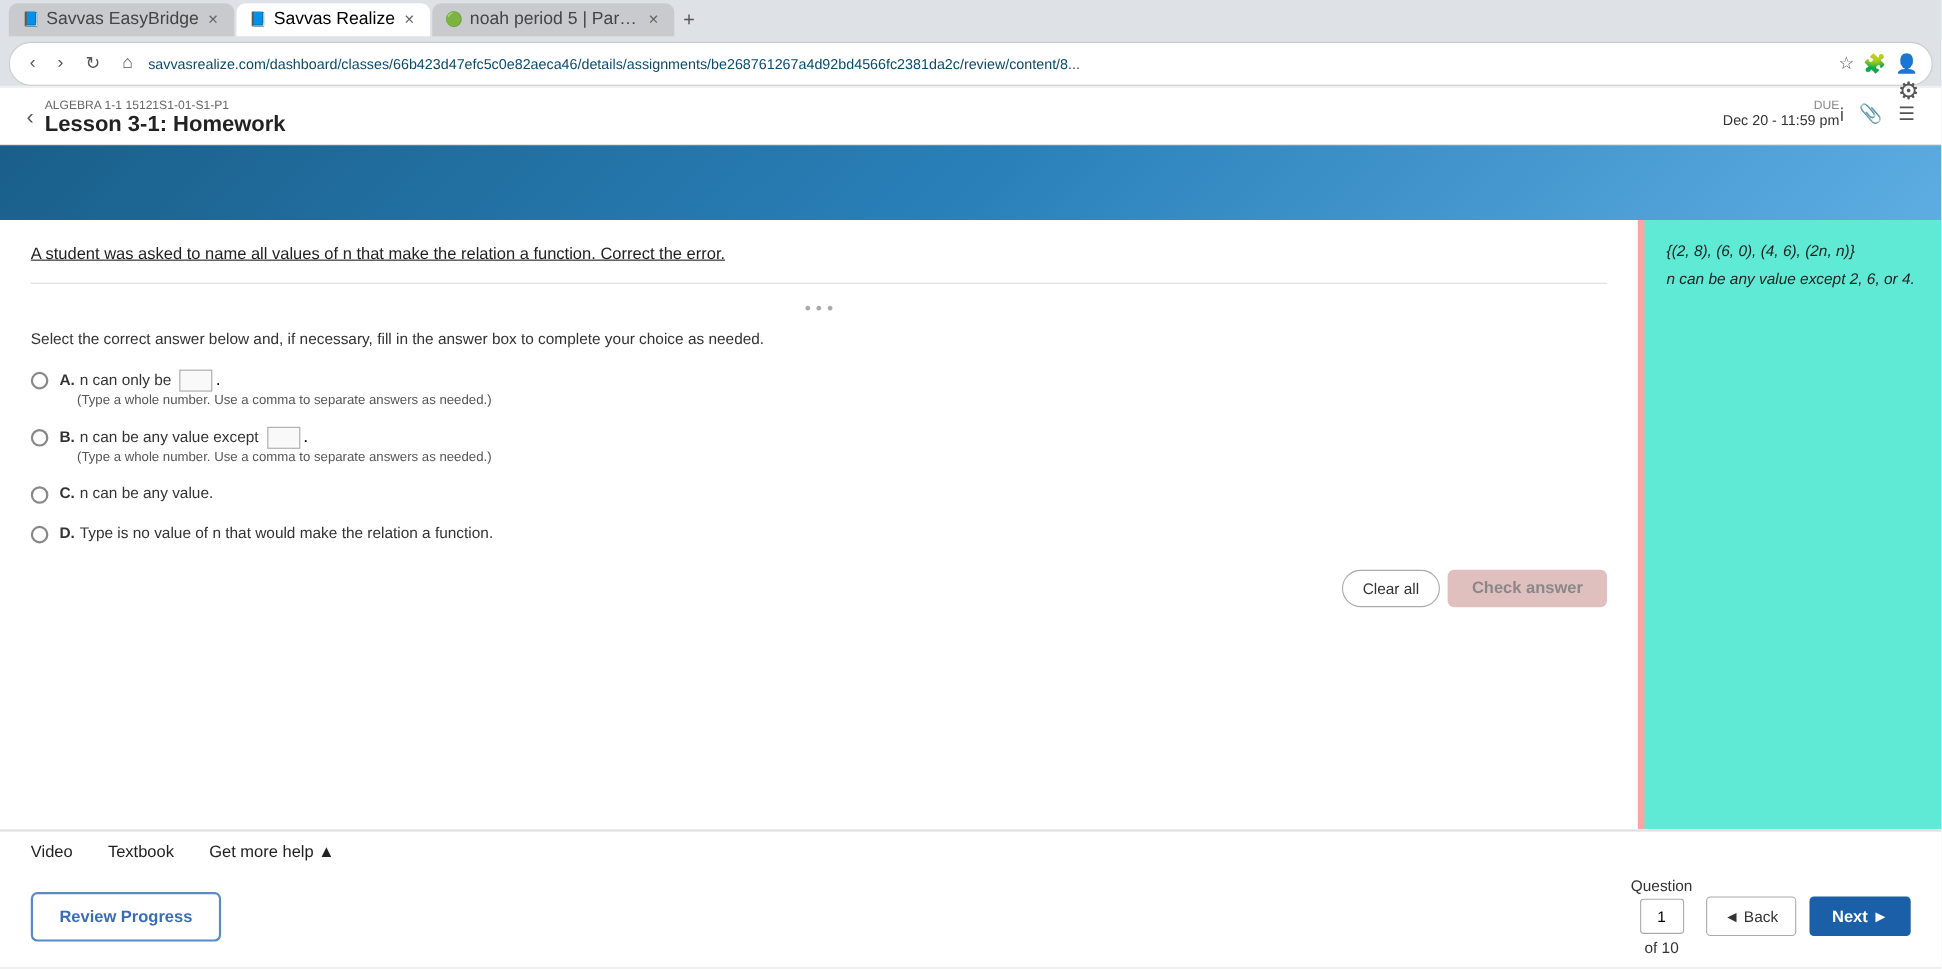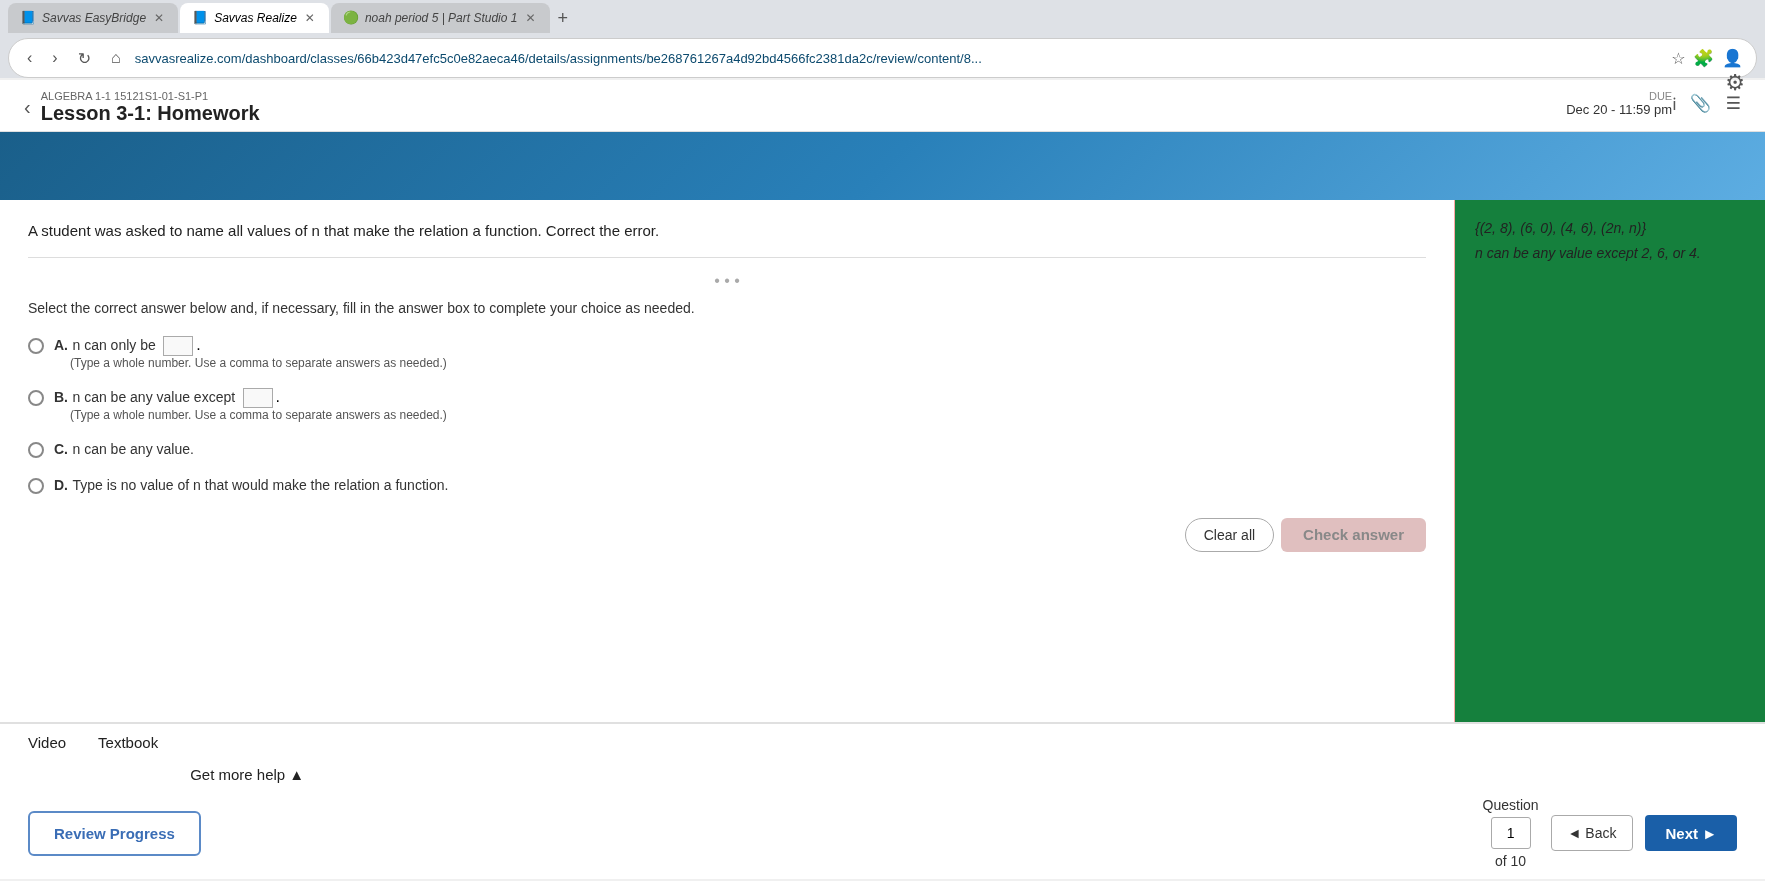--- a/index.html
+++ b/index.html
@@ -5,21 +5,21 @@
     * { box-sizing: border-box; margin: 0; padding: 0; }
     body { font-family: Arial, sans-serif; background: #f0f0f0; width: 1765px; height: 881px; overflow: hidden; position: relative; }
 
     
     .browser-chrome { background: #dee1e6; width: 100%; }
     .tab-bar { display: flex; align-items: center; height: 36px; background: #dee1e6; padding: 0 8px; gap: 2px; }
     .tab { display: flex; align-items: center; height: 30px; padding: 0 12px; border-radius: 8px 8px 0 0; font-size: 13px; gap: 6px; max-width: 220px; }
     .tab.active { background: #fff; }
     .tab.inactive { background: #c8cacd; color: #444; }
     .tab-favicon { width: 16px; height: 16px; display: inline-block; }
-    .tab-title { flex: 1; white-space: nowrap; overflow: hidden; text-overflow: ellipsis; font-size: 12px; font-style: italic; }
+    .tab-title { flex: 1; white-space: nowrap; overflow: hidden; text-overflow: ellipsis; font-size: 16px; }
     .tab-close { font-size: 12px; color: #666; cursor: pointer; padding: 2px; }
     .new-tab { background: none; border: none; font-size: 18px; color: #555; cursor: pointer; padding: 0 6px; }
 
     .address-bar { display: flex; align-items: center; height: 40px; background: #fff; margin: 2px 8px; border-radius: 20px; padding: 0 12px; gap: 8px; border: 1px solid #ccc; }
     .nav-btn { background: none; border: none; font-size: 16px; color: #555; cursor: pointer; padding: 2px 6px; }
     .url-text { flex: 1; font-size: 13px; color: #0c4a6e; overflow: hidden; text-overflow: ellipsis; white-space: nowrap; }
     .star-icon { color: #555; font-size: 16px; }
 
     
     .page { background: #fff; width: 100%; height: calc(881px - 82px); display: flex; flex-direction: column; }
@@ -35,42 +35,42 @@
     .due-label { font-size: 11px; color: #888; }
     .due-date { font-size: 13px; font-weight: 400; }
 
     
     .blue-banner { background: linear-gradient(135deg, #1a5f8a 0%, #2980b9 50%, #5dade2 100%); height: 68px; width: 100%; }
 
     
     .content-area { flex: 1; display: flex; overflow: hidden; }
     .main-content { flex: 1; padding: 20px 28px; overflow-y: auto; position: relative; }
 
-    .question-text { font-size: 15px; color: #222; margin-bottom: 0; line-height: 1.5; }
-
-    .side-panel { width: 311px; padding: 16px 20px; border-left: 1px solid #fca5a5; background: #15803d; font-size: 14px; color: #222; }
+    .question-text { font-size: 15px; color: #222; margin-bottom: 0; line-height: 1.5; text-decoration: underline; }
+
+    .side-panel { width: 276px; padding: 16px 20px; border-left: 6px solid #fca5a5; background: #5eead4; font-size: 14px; color: #222; }
     .side-math { font-style: italic; line-height: 1.8; }
 
     .divider-line { border: none; border-top: 1px solid #ddd; margin: 14px 0; }
 
     .select-instruction { font-size: 14px; color: #333; margin-bottom: 20px; }
 
     .answer-options { display: flex; flex-direction: column; gap: 18px; margin-bottom: 24px; }
     .option-row { display: flex; align-items: flex-start; gap: 10px; }
     .radio-btn { width: 16px; height: 16px; border-radius: 50%; border: 2px solid #888; background: #fff; margin-top: 2px; flex-shrink: 0; cursor: pointer; }
     .option-label { font-size: 14px; color: #333; font-weight: 600; }
     .option-content { font-size: 14px; color: #333; }
     .option-sub { font-size: 12px; color: #555; margin-left: 16px; }
     .answer-box { display: inline-block; width: 30px; height: 20px; border: 1px solid #aaa; background: #f9f9f9; vertical-align: middle; margin: 0 3px; }
 
     
     .bottom-bar { border-top: 2px solid #e0e0e0; padding: 10px 28px; background: #fff; }
     .help-links { display: flex; gap: 32px; margin-bottom: 14px; }
     .help-link { font-size: 15px; font-weight: 400; color: #222; cursor: pointer; text-decoration: none; }
-    .help-link.get-more { color: #222; margin-top: 32px; }
+    .help-link.get-more { color: #222; }
 
     .navigation-row { display: flex; align-items: center; justify-content: space-between; }
     .review-progress-btn { border: 2px solid #5b8ac7; background: #fff; color: #3a6db5; font-size: 15px; font-weight: 600; padding: 12px 24px; border-radius: 6px; cursor: pointer; }
 
     .nav-right { display: flex; align-items: center; gap: 12px; }
     .question-nav { display: flex; align-items: center; gap: 4px; font-size: 14px; color: #333; flex-direction: column; }
     .question-input { width: 40px; height: 32px; border: 1px solid #aaa; text-align: center; font-size: 14px; border-radius: 3px; }
     .of-text { font-size: 14px; color: #333; }
 
     .back-btn { display: flex; align-items: center; gap: 4px; background: #fff; border: 1px solid #aaa; color: #333; font-size: 14px; padding: 8px 16px; border-radius: 4px; cursor: pointer; height: 36px; }

